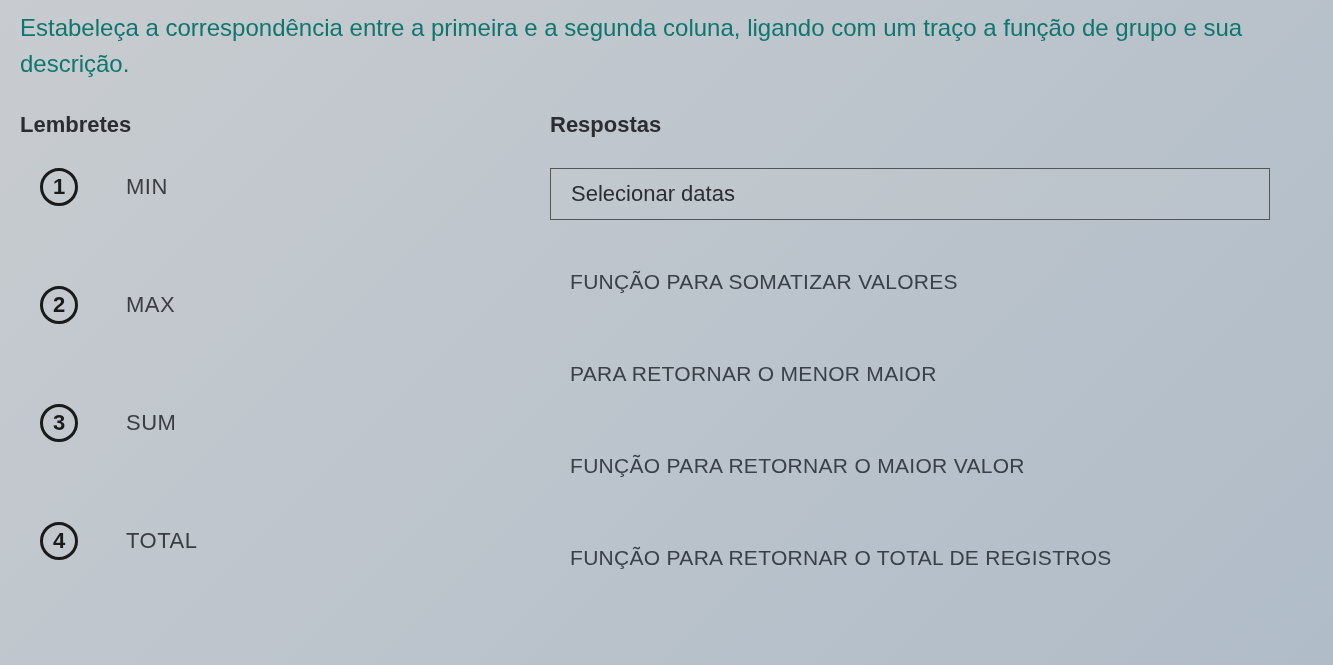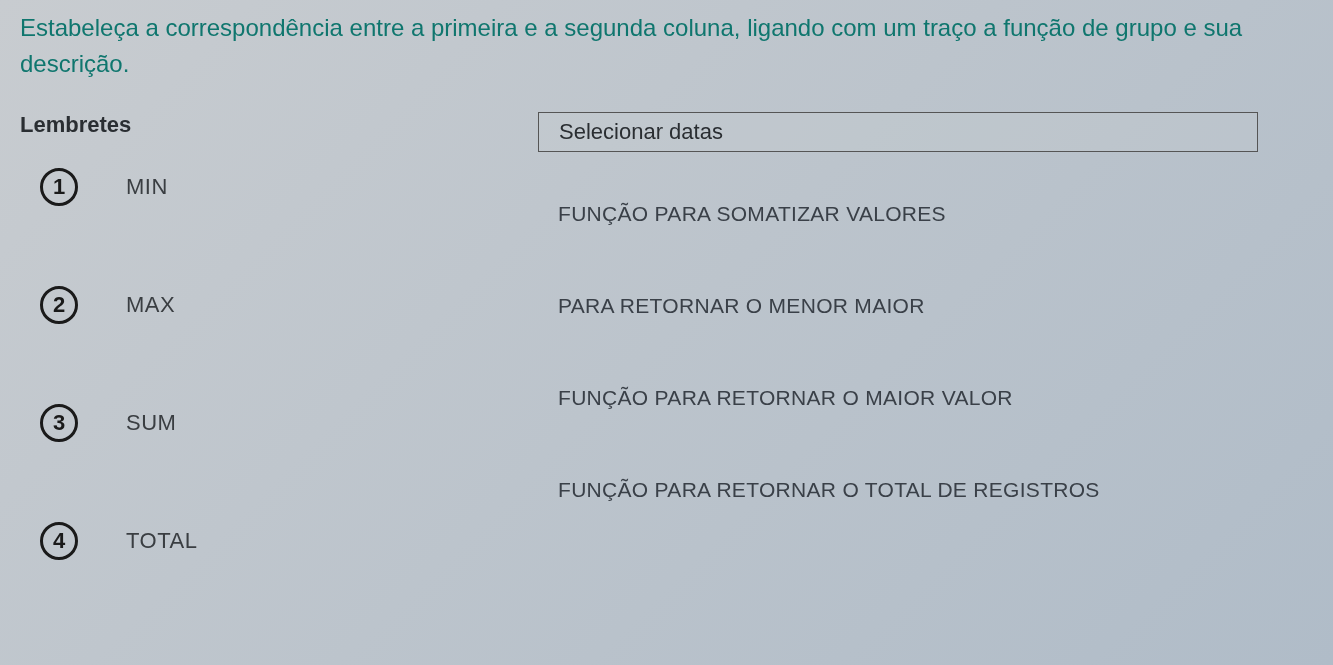--- a/index.html
+++ b/index.html
@@ -18,21 +18,21 @@
     }
     .instruction {
       font-size: 24px;
       line-height: 1.5;
       color: #0f766e;
       margin-bottom: 30px;
       max-width: 1280px;
     }
     .columns {
       display: flex;
-      gap: 28px;
+      gap: 40px;
     }
     .left-col {
       width: 490px;
     }
     .right-col {
       flex: 1;
     }
     .col-header {
       font-size: 22px;
       font-weight: 600;
@@ -65,21 +65,21 @@
       background: transparent;
     }
     .reminder-label {
       font-size: 22px;
       color: #3a3e42;
       letter-spacing: 0.5px;
       margin-left: 32px;
     }
     .select-box {
       width: 720px;
-      height: 40px;
+      height: 52px;
       border: 1px solid #555;
       background: rgba(200, 205, 210, 0.3);
       display: flex;
       align-items: center;
       padding: 0 20px;
       font-size: 22px;
       color: #2a2e32;
       margin-bottom: 50px;
       cursor: pointer;
     }
@@ -117,20 +117,21 @@
         <div class="reminder-label">SUM</div>
       </div>
       <div class="reminder-item">
         <div class="circle-number">4</div>
         <div class="reminder-label">TOTAL</div>
       </div>
     </div>
   </div>
 
   <div class="right-col">
+    <div class="col-header">Respostas</div>
     <div class="select-box">
       <span>Selecionar datas</span>
     </div>
     <div class="answer-list">
       <div class="answer-item">FUNÇÃO PARA SOMATIZAR VALORES</div>
       <div class="answer-item">PARA RETORNAR O MENOR MAIOR</div>
       <div class="answer-item">FUNÇÃO PARA RETORNAR O MAIOR VALOR</div>
       <div class="answer-item">FUNÇÃO PARA RETORNAR O TOTAL DE REGISTROS</div>
     </div>
   </div>

